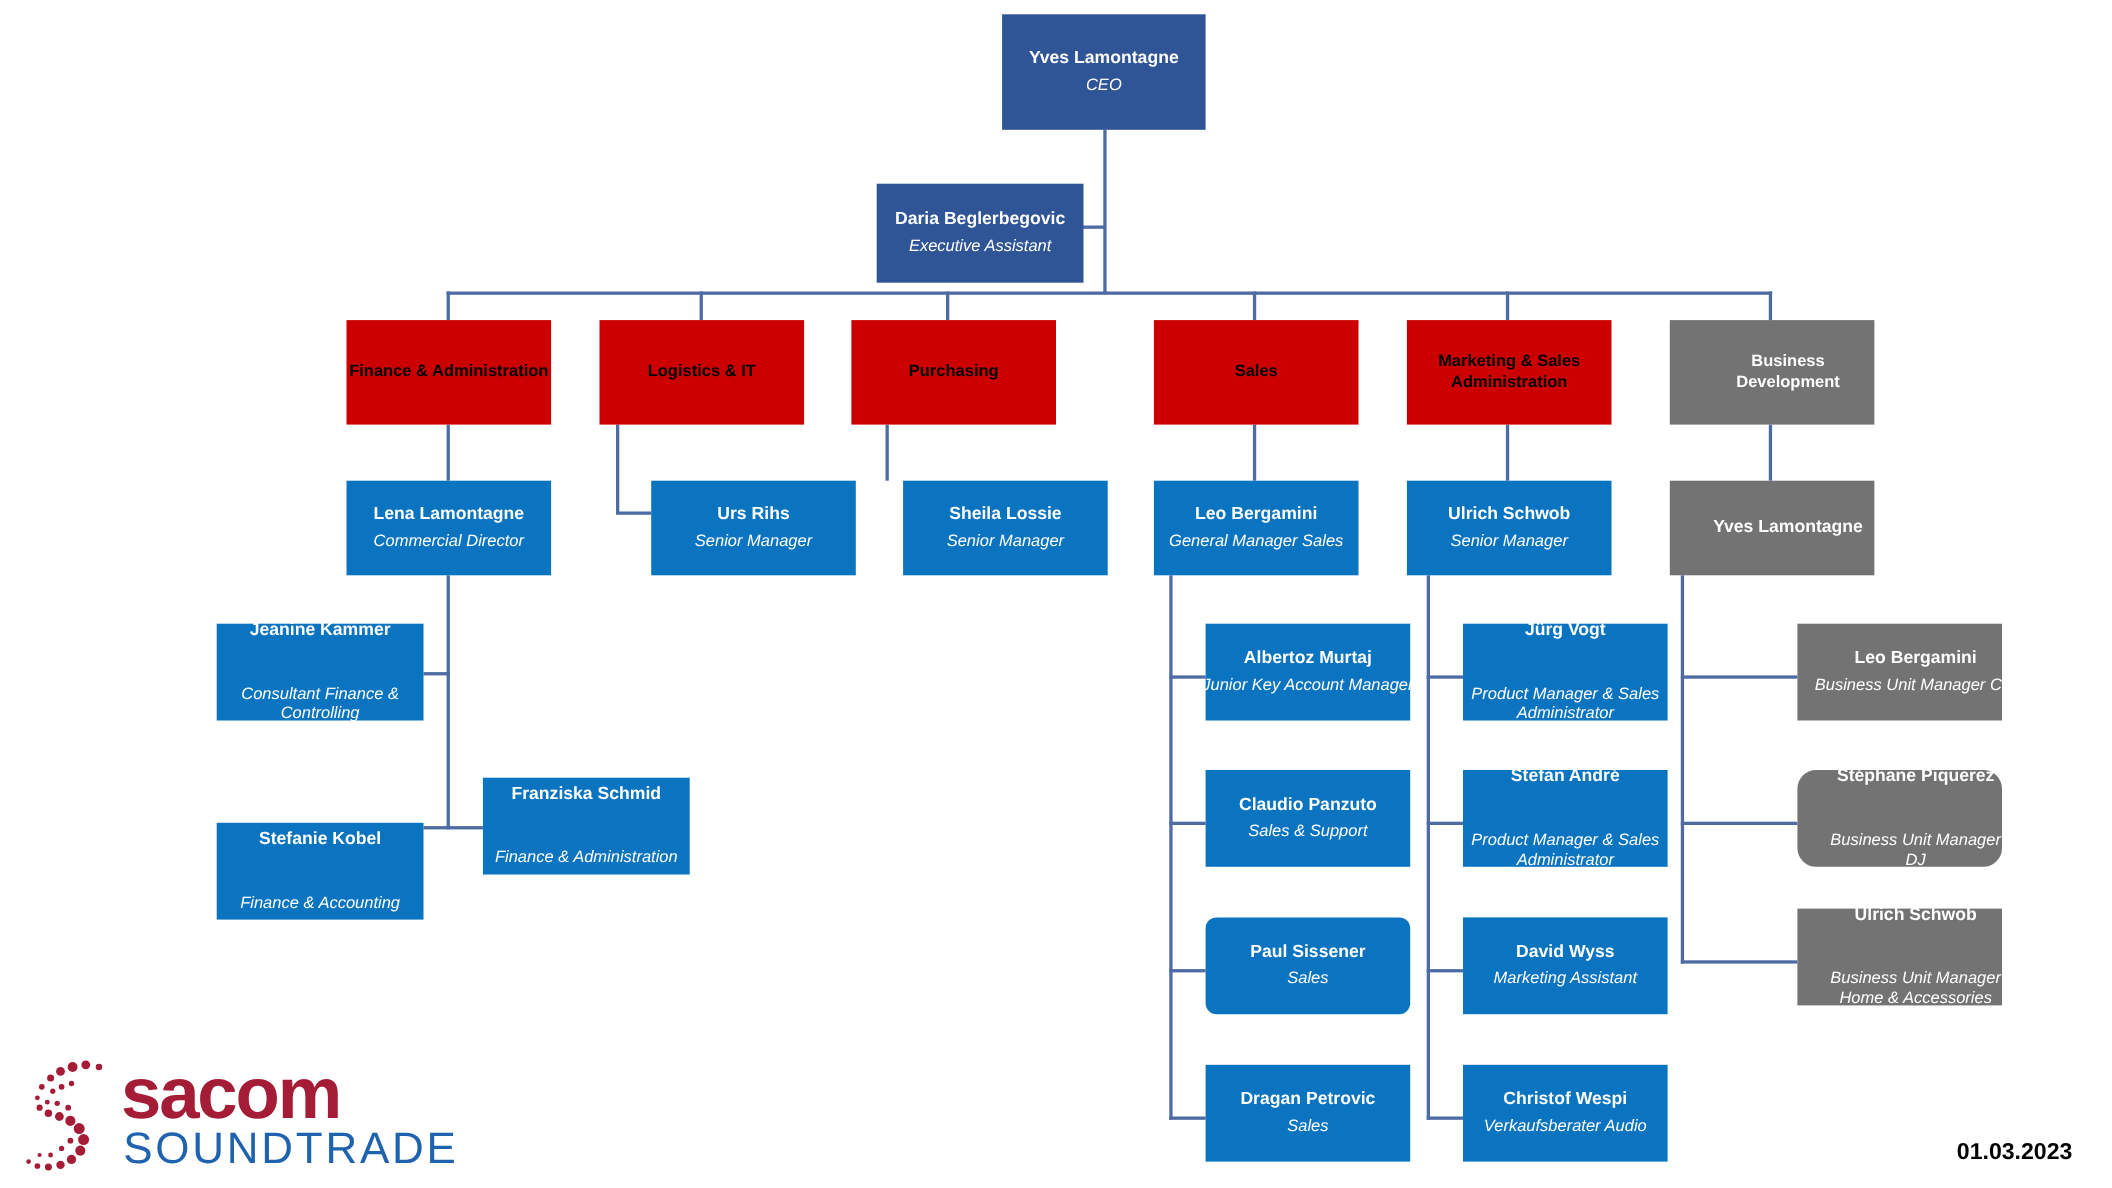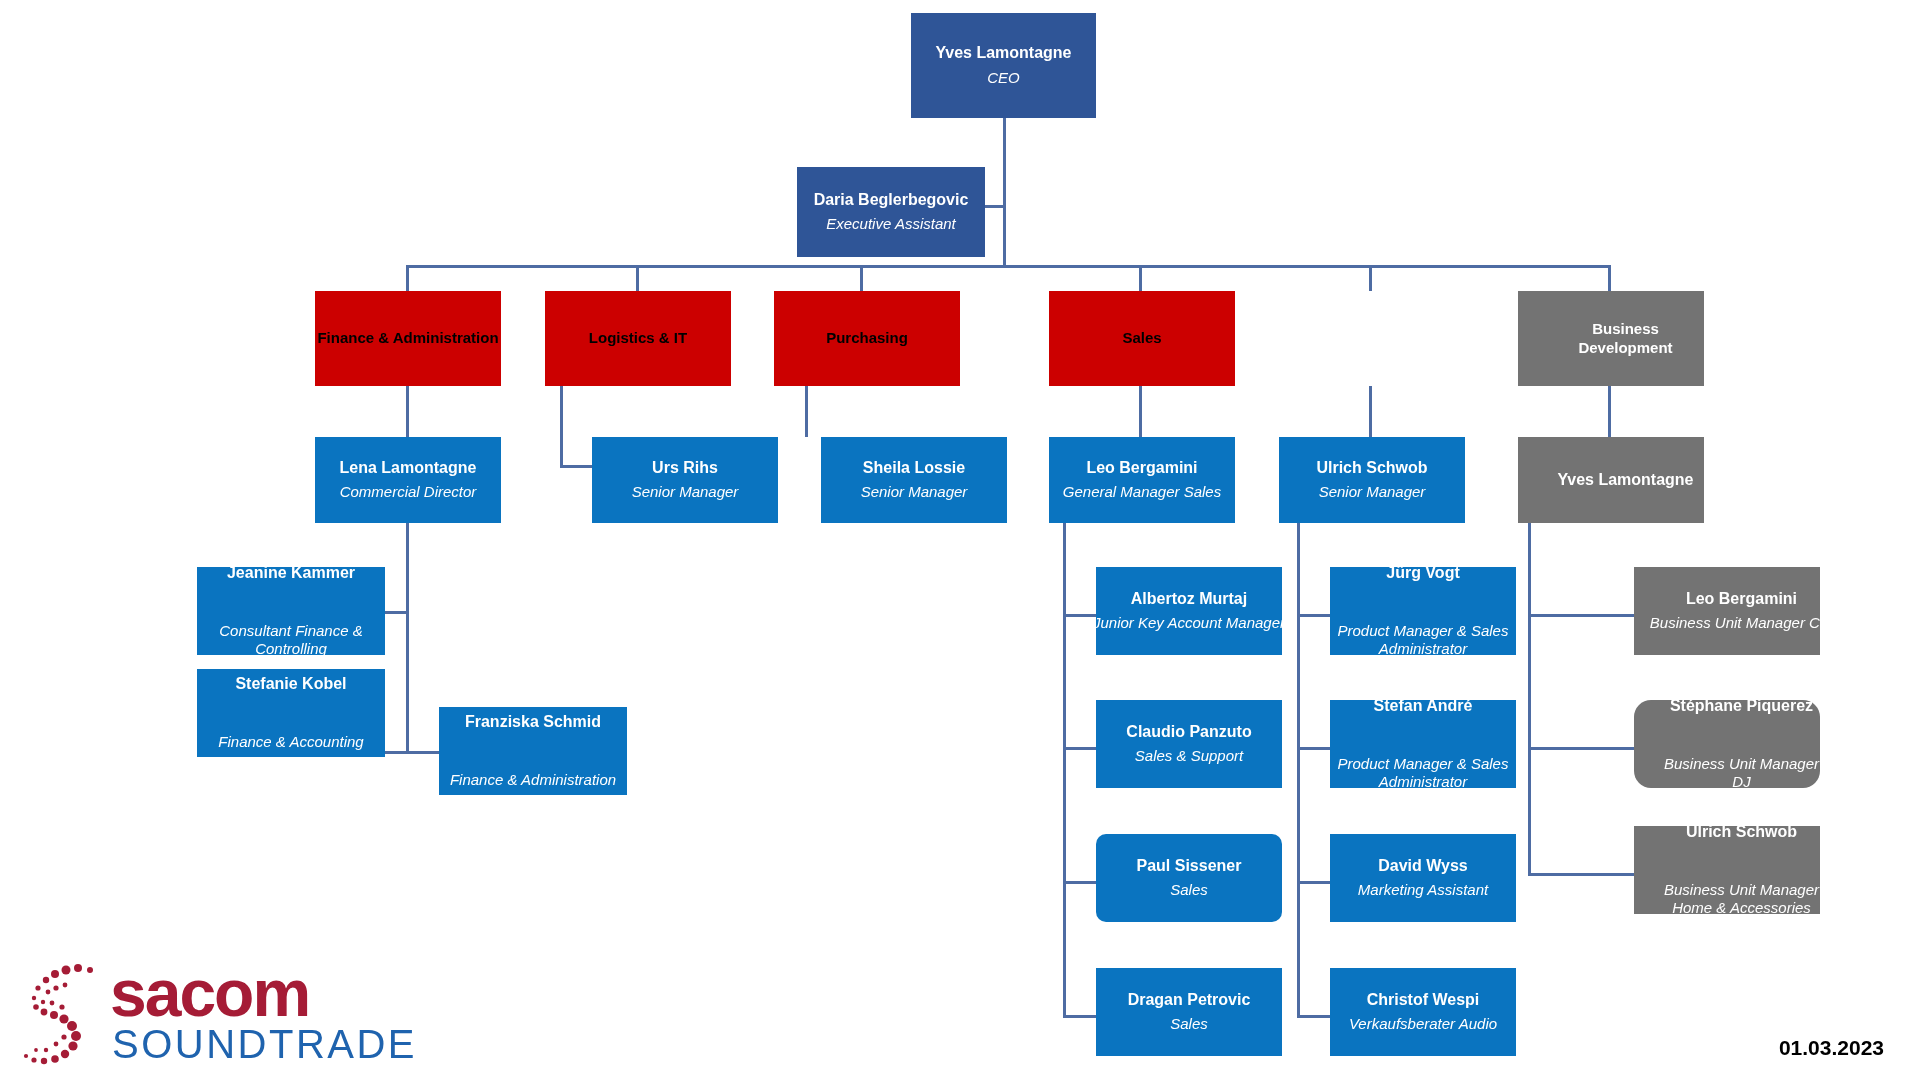--- a/index.html
+++ b/index.html
@@ -169,20 +169,23 @@
   </div>
 
   <div class="node red dept" style="left:774px; top:291px; width:186px; height:95px;">
     <span class="nm">Purchasing</span>
   </div>
 
   <div class="node red dept" style="left:1049px; top:291px; width:186px; height:95px;">
     <span class="nm">Sales</span>
   </div>
 
+  <div class="node red dept" style="left:1279px; top:291px; width:186px; height:95px;">
+    <span class="nm">Marketing &amp; Sales Administration</span>
+  </div>
 
   <div class="node green dept" style="left:1518px; top:291px; width:186px; height:95px;">
     <span class="nm">Business Development</span>
   </div>
 
   <div class="node blue" style="left:315px; top:437px; width:186px; height:86px;">
     <span class="nm">Lena Lamontagne</span>
     <span class="rl">Commercial Director</span>
   </div>
 
@@ -208,21 +211,21 @@
 
   <div class="node green" style="left:1518px; top:437px; width:186px; height:86px;">
     <span class="nm">Yves Lamontagne</span>
   </div>
 
   <div class="node blue wrap" style="left:197px; top:567px; width:188px; height:88px;">
     <span class="nm">Jeanine Kammer</span>
     <span class="rl">Consultant Finance &amp; Controlling</span>
   </div>
 
-  <div class="node blue wrap" style="left:197px; top:669px; width:188px; height:88px;">
+  <div class="node blue wrap" style="left:197px; top:748px; width:188px; height:88px;">
     <span class="nm">Stefanie Kobel</span>
     <span class="rl">Finance &amp; Accounting</span>
   </div>
 
   <div class="node blue wrap" style="left:439px; top:707px; width:188px; height:88px;">
     <span class="nm">Franziska Schmid</span>
     <span class="rl">Finance &amp; Administration</span>
   </div>
 
   <div class="node blue" style="left:1096px; top:567px; width:186px; height:88px;">

